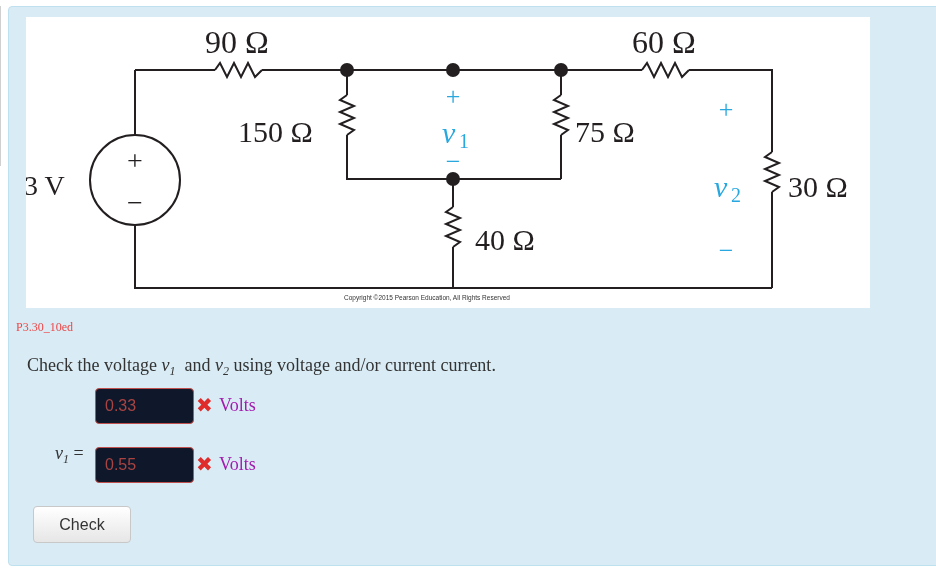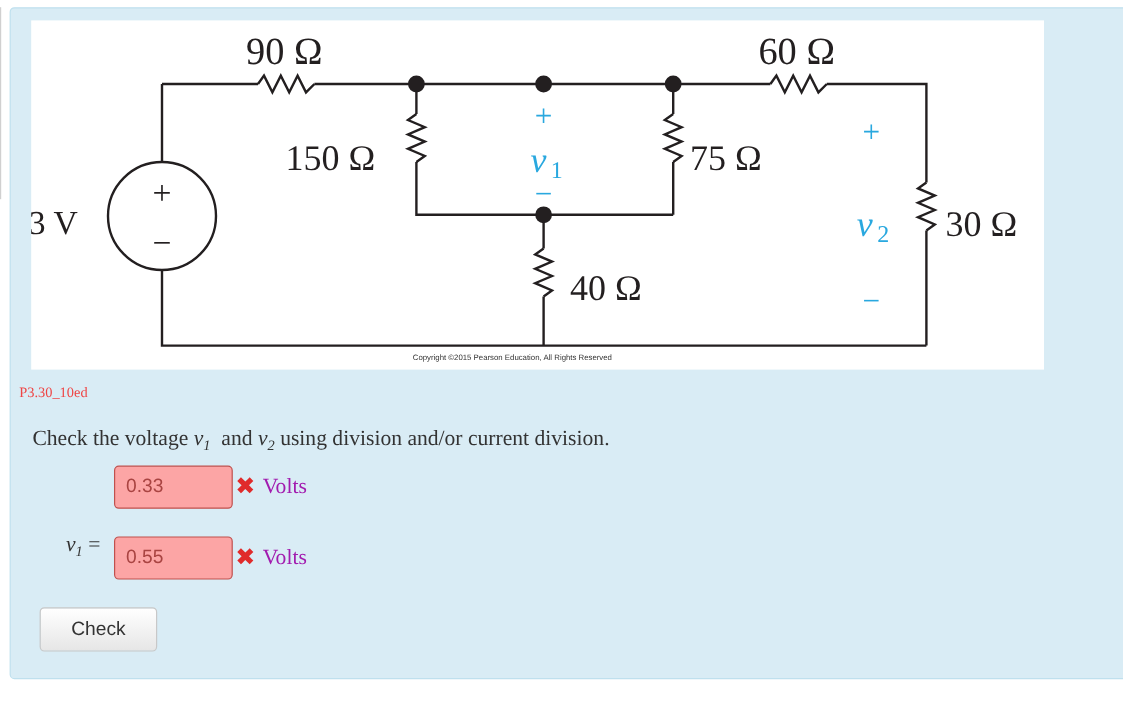--- a/index.html
+++ b/index.html
@@ -31,21 +31,21 @@
   .var sub { font-size:12px; position:relative; top:4px; vertical-align:baseline; }
   .row {
     position:absolute; left:0; height:37px; width:400px;
   }
   .row .lbl {
     position:absolute; left:55px; top:7px; font-size:18px; color:#333; white-space:nowrap;margin-top:48px;
   }
   .row .field {
     position:absolute; left:95px; top:0; width:99px; height:36px;
     box-sizing:border-box; border:1px solid #c0504d; border-radius:4px;
-    background:#fca5a5; color:#a94442;
+    background:#0f172a; color:#a94442;
     font-family:"Liberation Sans", "DejaVu Sans", sans-serif; font-size:16px;
     padding:0 0 0 9px; outline:none;
   }
   .row .xicon {
     position:absolute; left:196px; top:7px; font-size:20px; line-height:20px;
     color:#e02b2b; font-family:"DejaVu Sans", sans-serif; font-weight:bold;
   }
   .row .unit {
     position:absolute; left:219px; top:7px; font-size:18px; color:#a21caf;
   }
@@ -127,21 +127,21 @@
     <text class="cb" x="688" y="180" font-size="30" font-style="italic">v</text>
     <text class="cb" x="705" y="185" font-size="20">2</text>
     <text class="cb" x="700" y="242" font-size="26" text-anchor="middle">−</text>
 
     <text class="copy" x="318" y="283">Copyright ©2015 Pearson Education, All Rights Reserved</text>
   </svg>
 </div>
 
 <div class="problem-id">P3.30_10ed</div>
 
-<div class="question"><span>Check the voltage </span><span class="var"><span>v</span><sub>1</sub></span><span style="white-space:pre">  and </span><span class="var"><span>v</span><sub>2</sub></span><span> using division and/or current division.</span></div>
+<div class="question"><span>Check the voltage </span><span class="var"><span>v</span><sub>1</sub></span><span style="white-space:pre">  and </span><span class="var"><span>v</span><sub>2</sub></span><span> using voltage and/or current current.</span></div>
 
 <div class="row" style="top:388px;">
   <span class="lbl"><span class="var"><span>v</span><sub>1</sub></span><span> =</span></span>
   <input class="field" type="text" value="0.33" style="">
   <span class="xicon">✖</span>
   <span class="unit">Volts</span>
 </div>
 
 <div class="row" style="top:447px;">
   <span class="lbl"><span class="var"><span>v</span><sub>2</sub></span><span> =</span></span>

